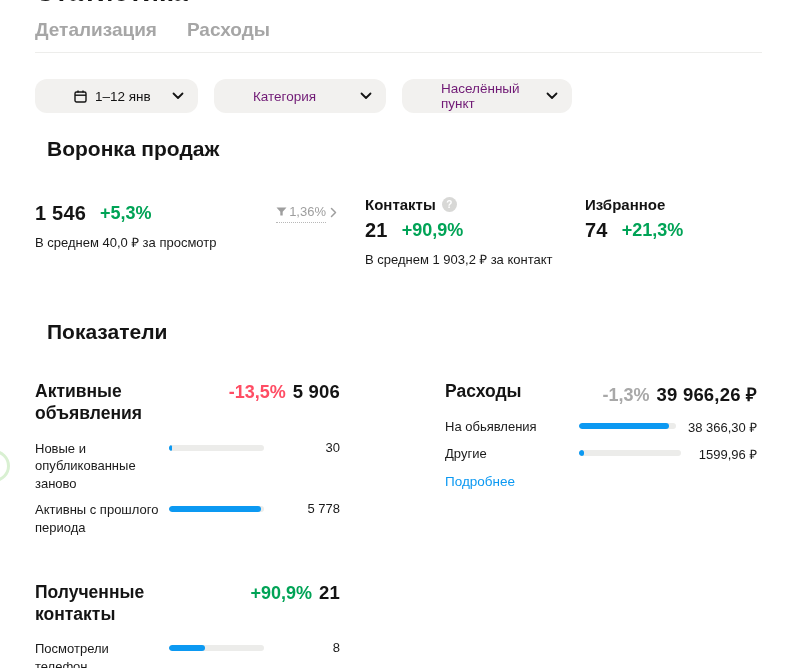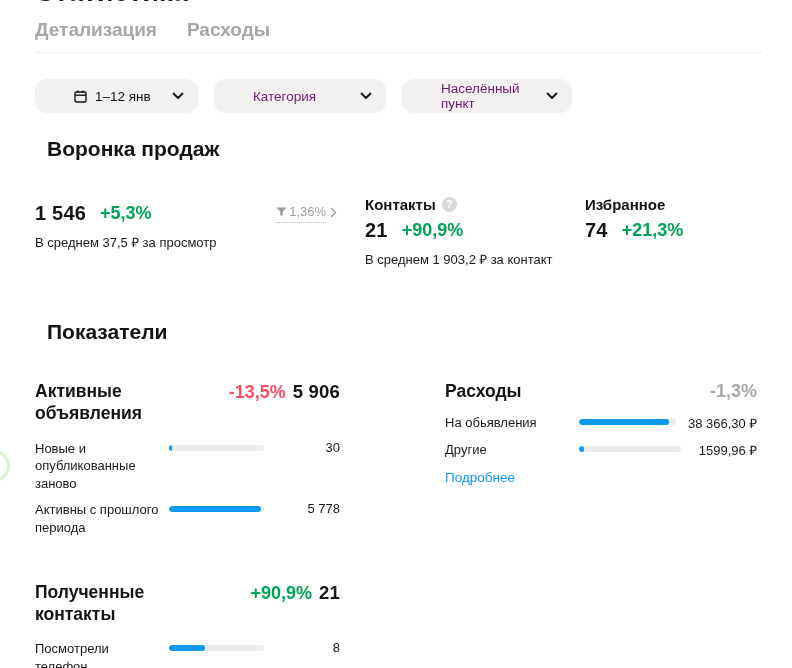--- a/index.html
+++ b/index.html
@@ -165,21 +165,21 @@
             </span>
             <span>1,36%</span>
           </span>
           <span>
             <svg width="7" height="11" viewBox="0 0 7 11">
                 <polyline points="1.5,1.5 5.5,5.5 1.5,9.5" fill="none" stroke="#9e9e9e" stroke-width="1.5" stroke-linecap="round" stroke-linejoin="round"></polyline>
               </svg>
           </span>
         </span>
       </div>
-      <div class="metric-sub">В среднем 37,5 ₽ за просмотр</div>
+      <div class="metric-sub">В среднем 40,0 ₽ за просмотр</div>
     </div>
 
     <div class="metric m1">
       <div class="metric-label">
         <span>Контакты</span>
         <span class="help-icon">?</span>
       </div>
       <div class="metric-value-row">
         <span class="metric-value">21</span>
         <span class="delta pos">+90,9%</span>
@@ -247,20 +247,21 @@
 
         </div>
       </div>
     </div>
 
     <div>
       <div class="block-head">
         <h3 class="block-title">Расходы</h3>
         <span class="head-right">
           <span class="delta muted">-1,3%</span>
+          <span class="block-value">39 966,26 ₽</span>
         </span>
       </div>
       <div class="rows" style="margin-top:12px;">
         <div class="stat-row">
           <span class="row-label">На обьявления</span>
           <span class="row-bar">
               <span class="row-fill" style="width: 93%;"></span>
             </span>
           <span class="row-value">38 366,30 ₽</span>
         </div>

